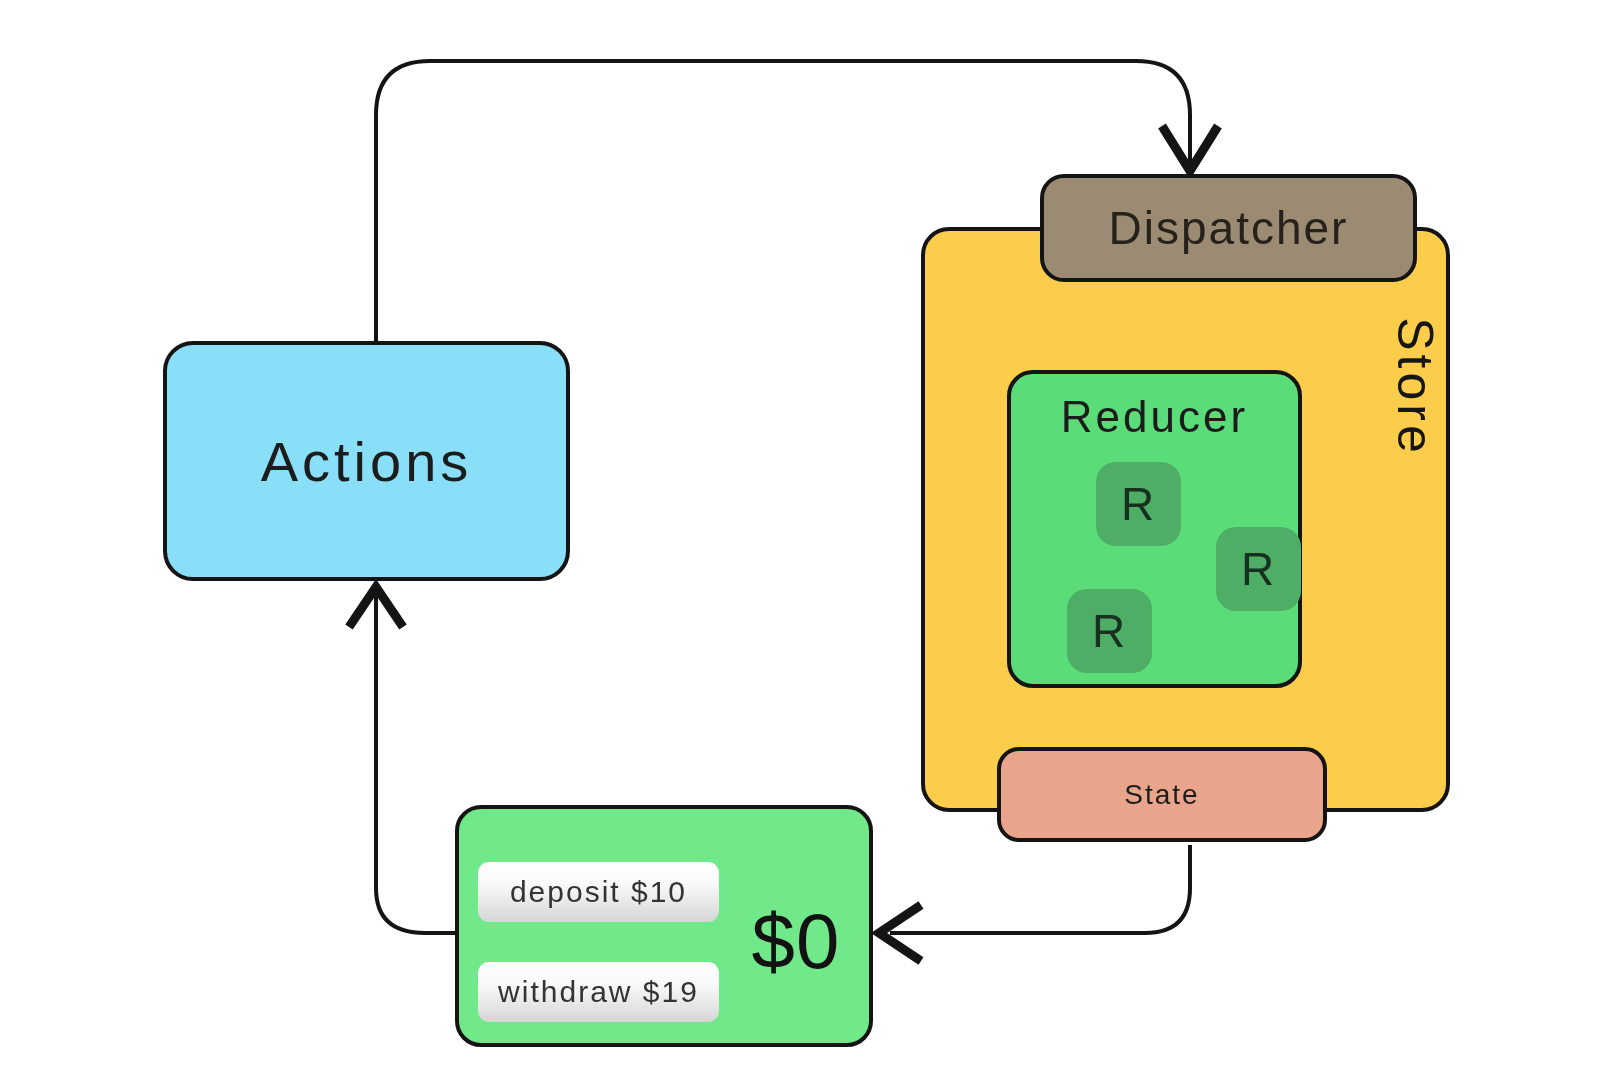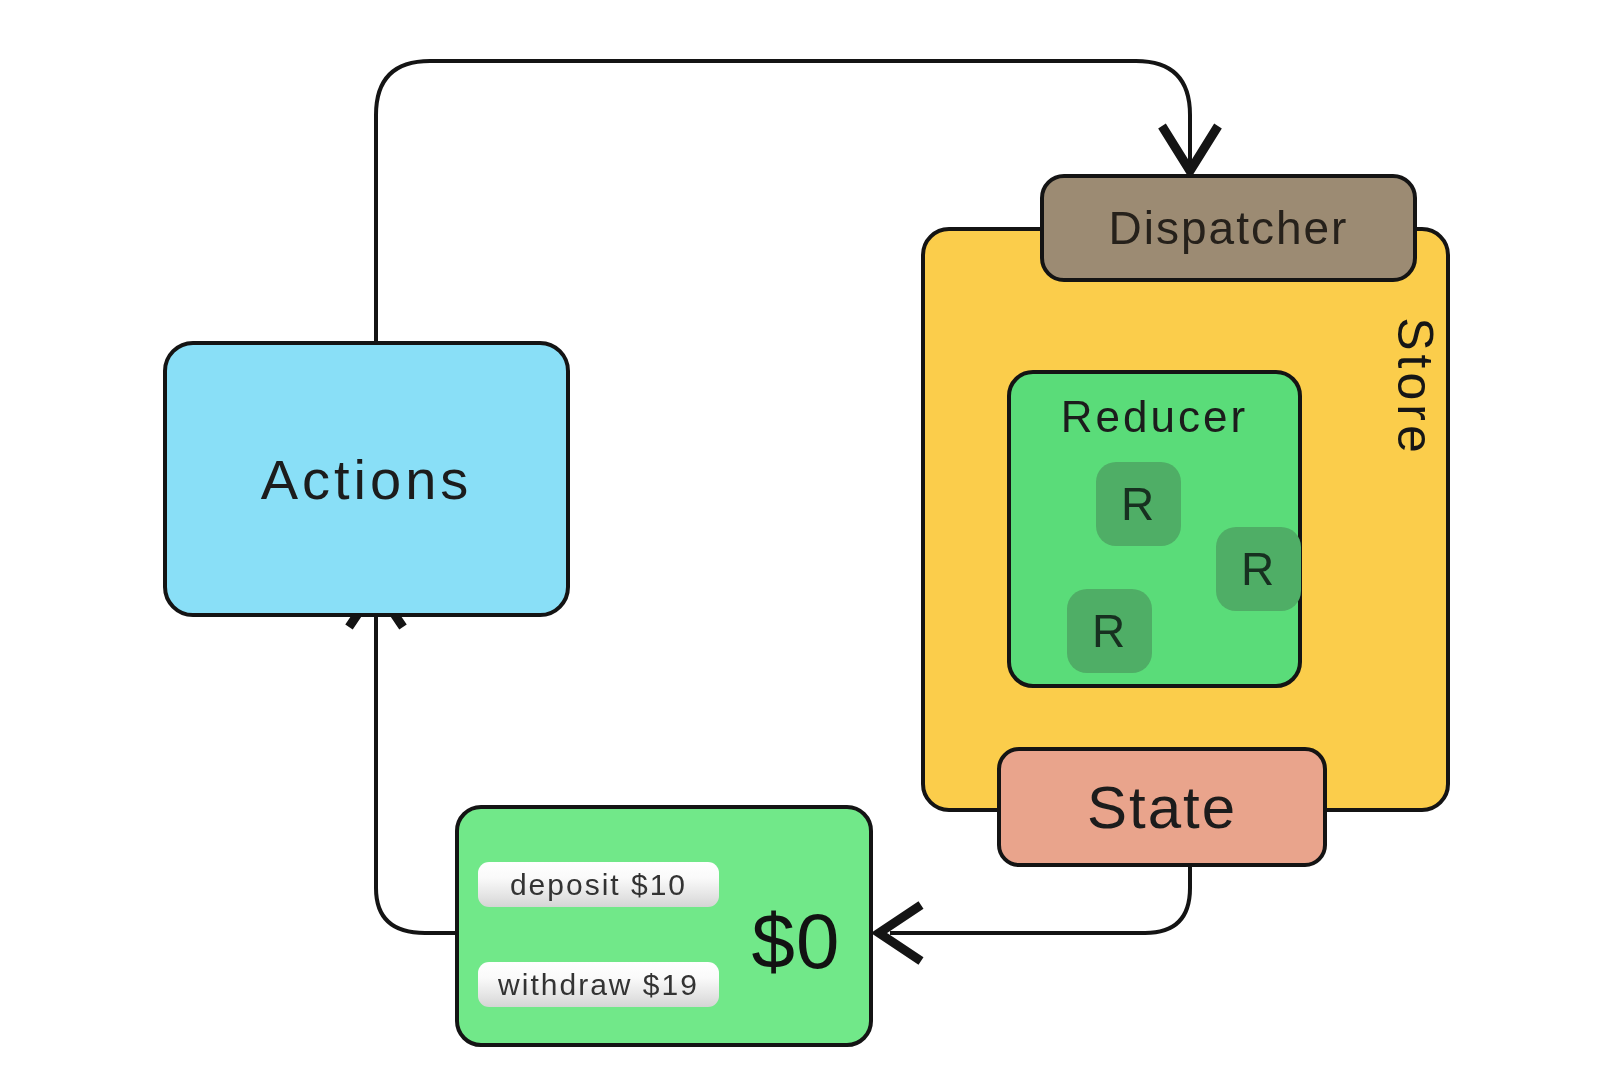--- a/index.html
+++ b/index.html
@@ -62,21 +62,21 @@
     width: 300px; height: 64px;
     transform: rotate(90deg);
     display: flex;
     align-items: center;
     justify-content: center;
     font-size: 50px;
     letter-spacing: 4px;
     color: #161616;
   }
   #actions-box {
-    left: 163px; top: 341px; width: 407px; height: 276px;
+    left: 163px; top: 341px; width: 407px; height: 240px;
     background: #89DFF7;
     border-radius: 30px;
     font-size: 56px;
     letter-spacing: 4px;
   }
   #dispatcher-box {
     left: 1000px; top: 174px; width: 377px; height: 108px;
     background: #9C8B73;
     border-radius: 24px;
     font-size: 46px;
@@ -103,34 +103,34 @@
     display: flex;
     align-items: center;
     justify-content: center;
     font-size: 46px;
     color: #173020;
   }
   #r-chip-1 { left: 85px;  top: 88px;  }
   #r-chip-2 { left: 205px; top: 153px; }
   #r-chip-3 { left: 56px;  top: 215px; }
   #state-box {
-    left: 997px; top: 747px; width: 330px; height: 120px;
+    left: 997px; top: 747px; width: 330px; height: 95px;
     background: #E9A48C;
     border-radius: 22px;
-    font-size: 60px;
+    font-size: 28px;
   }
   #view-box {
     left: 455px; top: 805px; width: 418px; height: 242px;
     background: #71E889;
     border-radius: 26px;
   }
   .view-button {
     position: absolute;
     left: 19px;
-    width: 241px; height: 45px;
+    width: 241px; height: 60px;
     border: none;
     border-radius: 11px;
     background: linear-gradient(#ffffff 0%, #fafafa 35%, #e7e7e7 70%, #d5d5d5 100%);
     font-family: "Liberation Sans", sans-serif;
     font-weight: 300;
     font-size: 30px;
     letter-spacing: 2px;
     color: #333333;
     display: flex;
     align-items: center;

